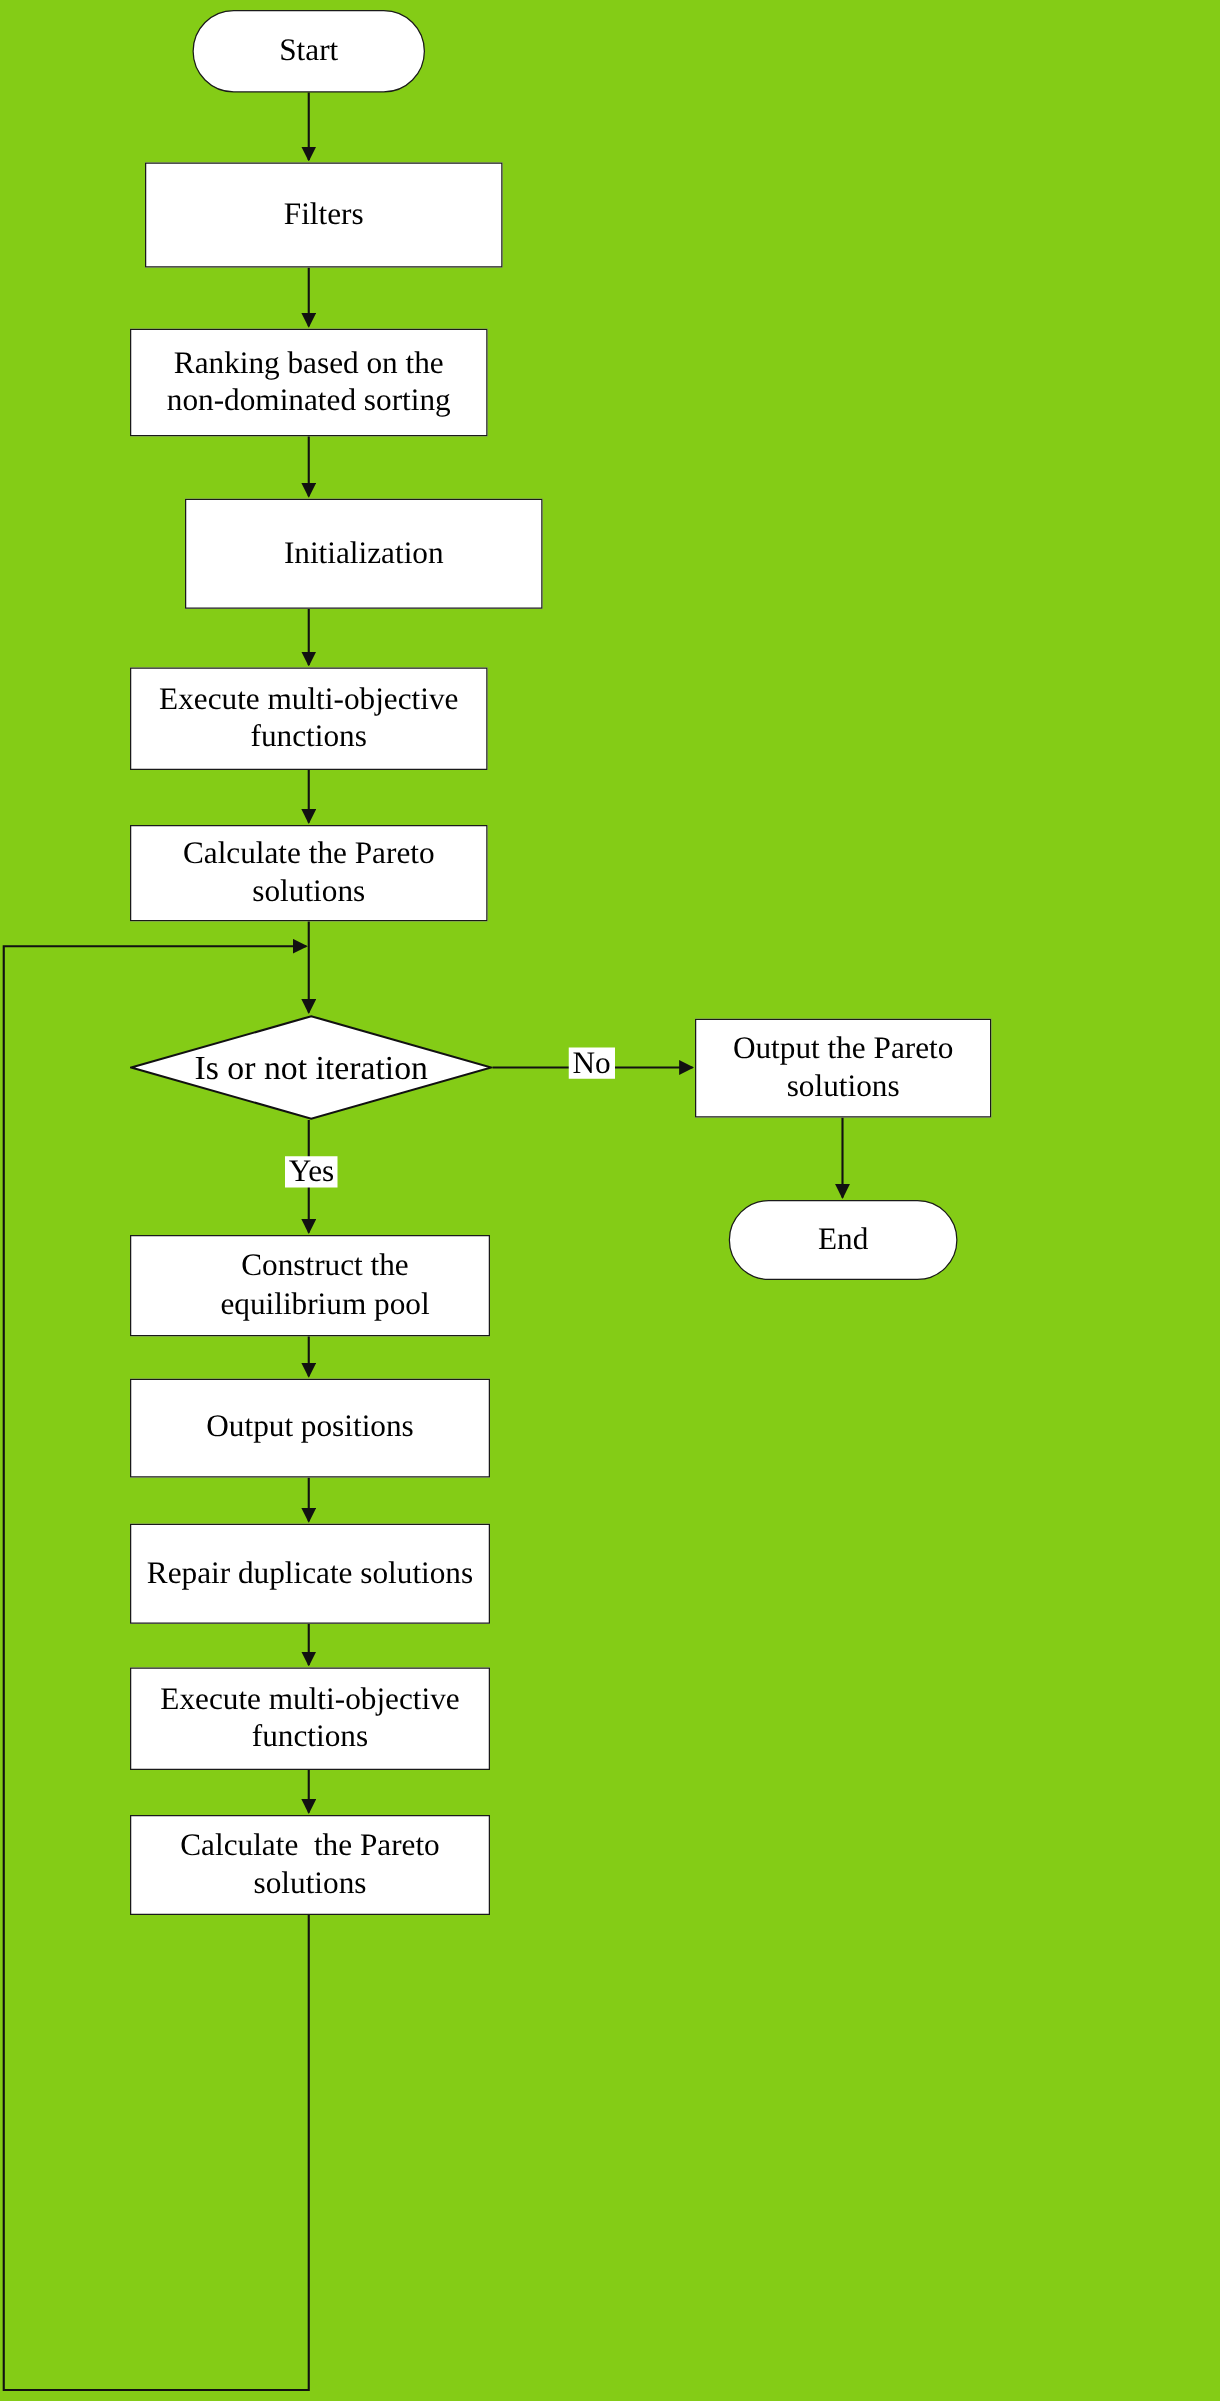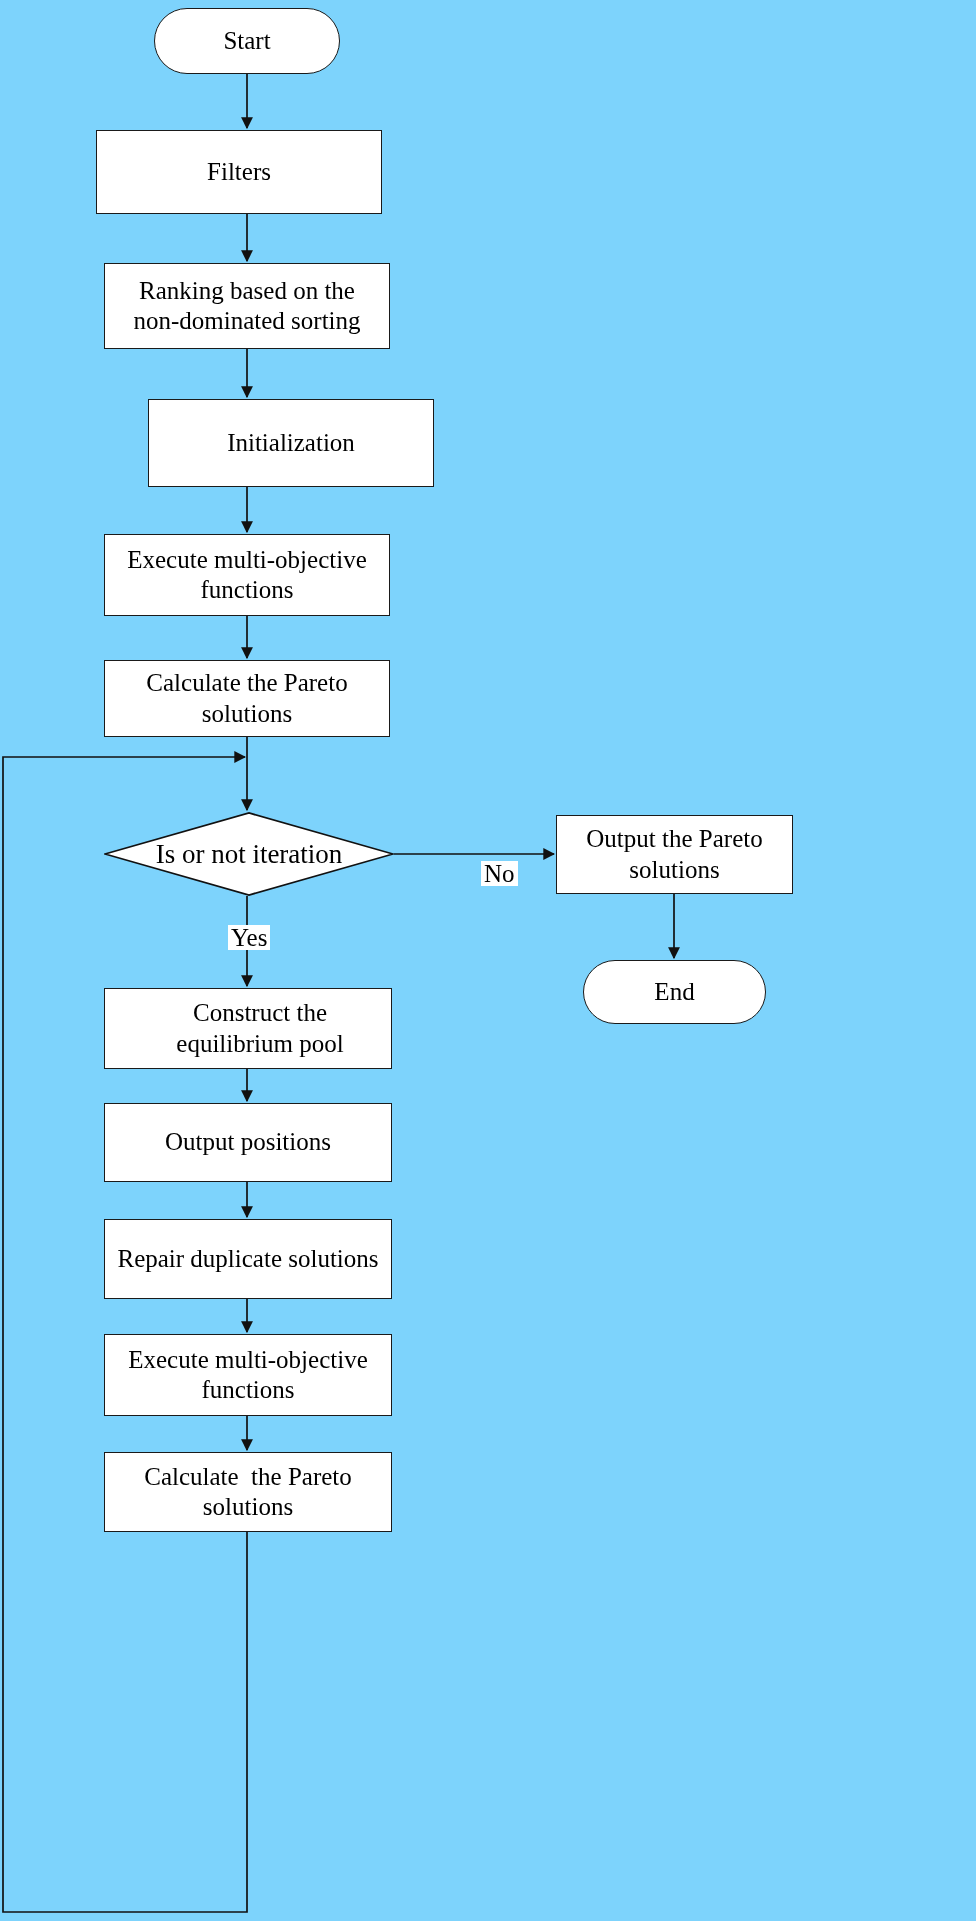--- a/index.html
+++ b/index.html
@@ -9,21 +9,21 @@
     background: #ffffff;
   }
   body {
     font-family: "Liberation Serif", "DejaVu Serif", serif;
     color: #000000;
   }
   #canvas {
     position: relative;
     width: 976px;
     height: 1921px;
-    background: #7dd3fc;
+    background: #84cc16;
     overflow: hidden;
   }
   #edges {
     position: absolute;
     left: 0;
     top: 0;
     width: 976px;
     height: 1921px;
     pointer-events: none;
   }
@@ -114,21 +114,21 @@
       <path d="M 247 1416 L 247 1450"></path>
 
       <path d="M 247 1532 L 247 1912 L 3 1912 L 3 757 L 245 757"></path>
     </g>
   </svg>
 
   <div class="node terminator" style="left:154px; top:8px; width:186px; height:66px;">
     <span>Start</span>
   </div>
 
-  <div class="node" style="left:96px; top:130px; width:286px; height:84px;">
+  <div class="node" style="left:116px; top:130px; width:286px; height:84px;">
     <span>Filters</span>
   </div>
 
   <div class="node" style="left:104px; top:263px; width:286px; height:86px; white-space:pre-line;">
     <span style="white-space:pre-line;">Ranking based on the
 non-dominated sorting</span>
   </div>
 
   <div class="node" style="left:104px; top:399px; width:286px; height:88px;margin-left:44px;">
     <span>Initialization</span>
@@ -175,21 +175,21 @@
 
   <div class="node" style="left:104px; top:1334px; width:288px; height:82px;">
     <span style="white-space:pre-line;">Execute multi-objective
 functions</span>
   </div>
 
   <div class="node" style="left:104px; top:1452px; width:288px; height:80px;">
     <span style="white-space:pre-wrap;">Calculate  the Pareto solutions</span>
   </div>
 
-  <div class="edge-label" style="left:481px; top:838px;margin-top:23px;">
+  <div class="edge-label" style="left:455px; top:838px;">
     <span>No</span>
   </div>
 
   <div class="edge-label" style="left:228px; top:925px;">
     <span>Yes</span>
   </div>
 
 </div>
 
 </body></html>

